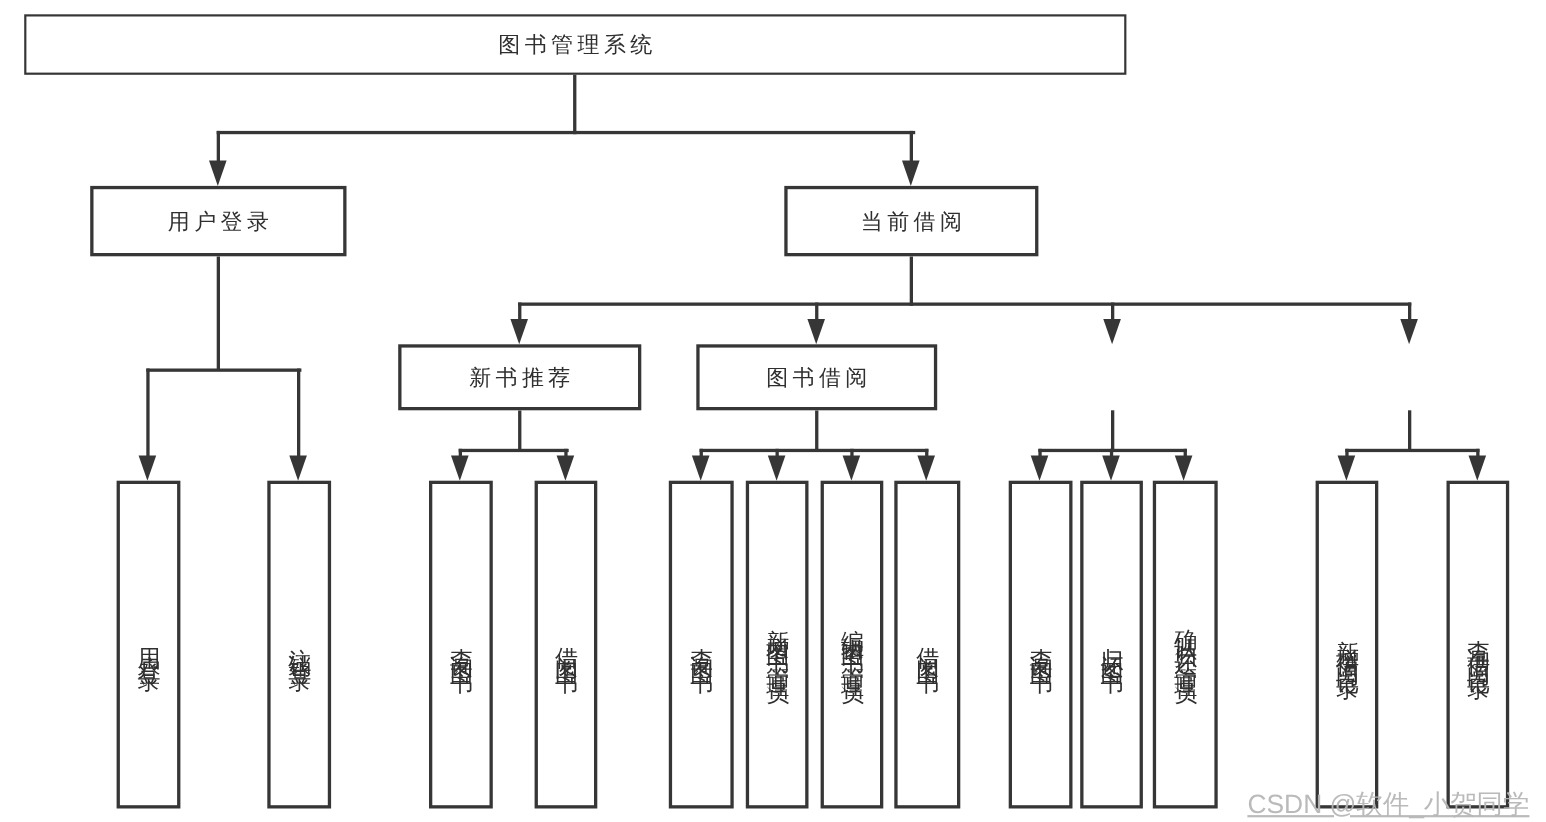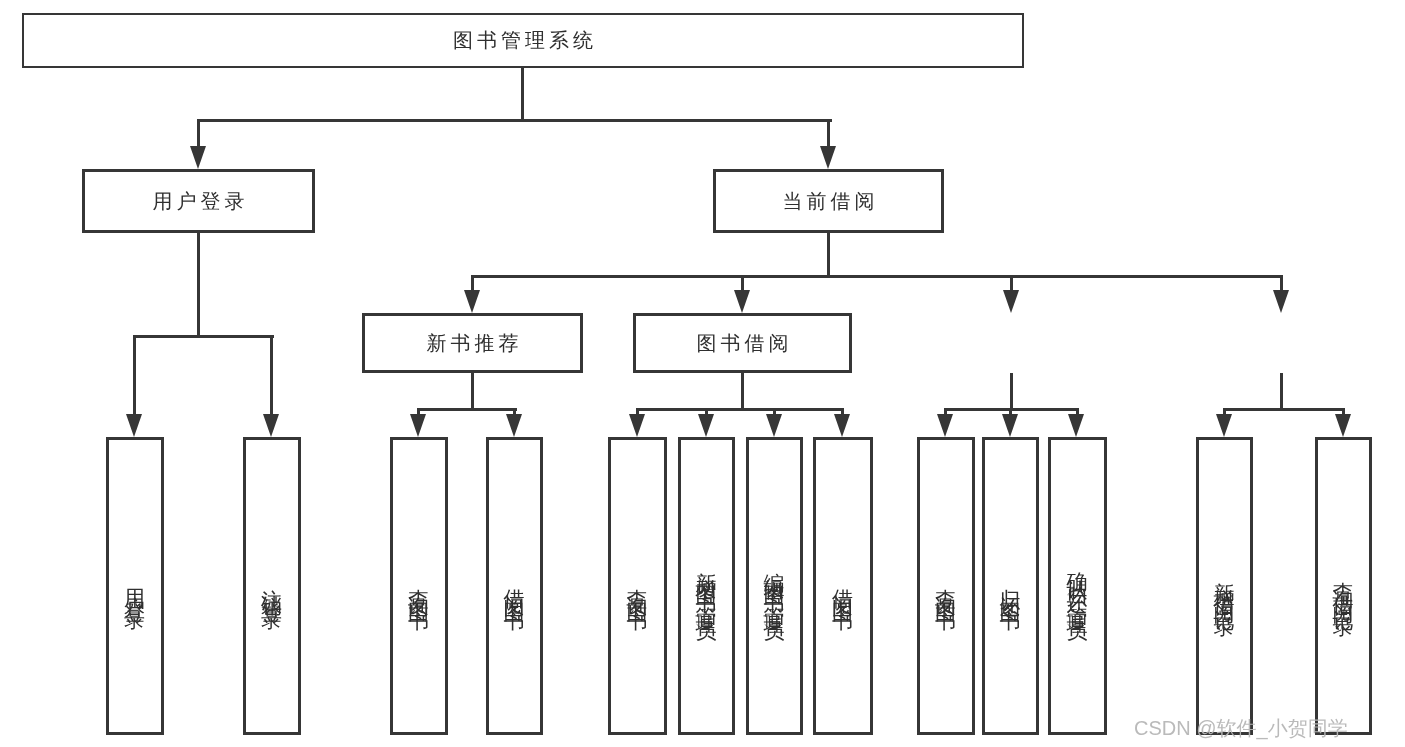--- a/index.html
+++ b/index.html
@@ -18,22 +18,22 @@
   .box.v {
     writing-mode:vertical-rl; font-size:21px; letter-spacing:7px; line-height:1.1;
   }
   .line { position:absolute; background:var(--line); }
   .arrow {
     position:absolute; width:0; height:0;
     border-left:8px solid transparent; border-right:8px solid transparent;
     border-top:23px solid var(--line);
   }
   .watermark {
-    position:absolute; left:1134px; top:715px; font-size:20px;
-    color:rgba(182,182,182,0.95); white-space:nowrap; z-index:5;
+    position:absolute; left:1134px; top:715px; font-size:24px;
+    color:rgba(182,182,182,0.95); white-space:nowrap; z-index:5;text-decoration:underline;
   }
 </style>
 </head>
 <body>
 
 <div class="canvas">
 
   <div class="line" style="left:521px; top:66px; width:3px; height:56px;"></div>
   <div class="line" style="left:197px; top:119px; width:635px; height:3px;"></div>
   <div class="line" style="left:197px; top:119px; width:3px; height:30px;"></div>

